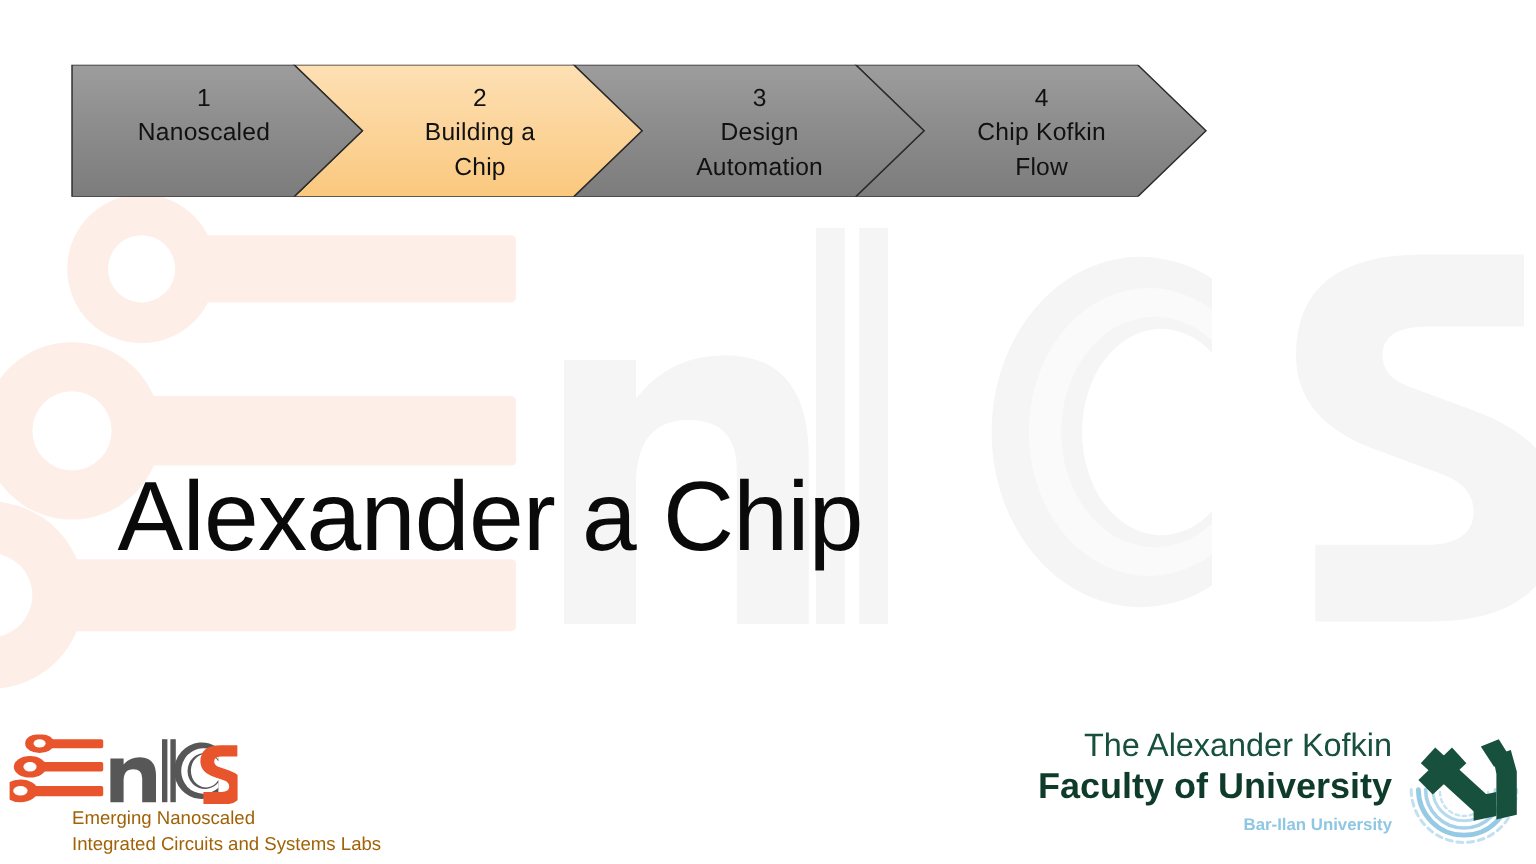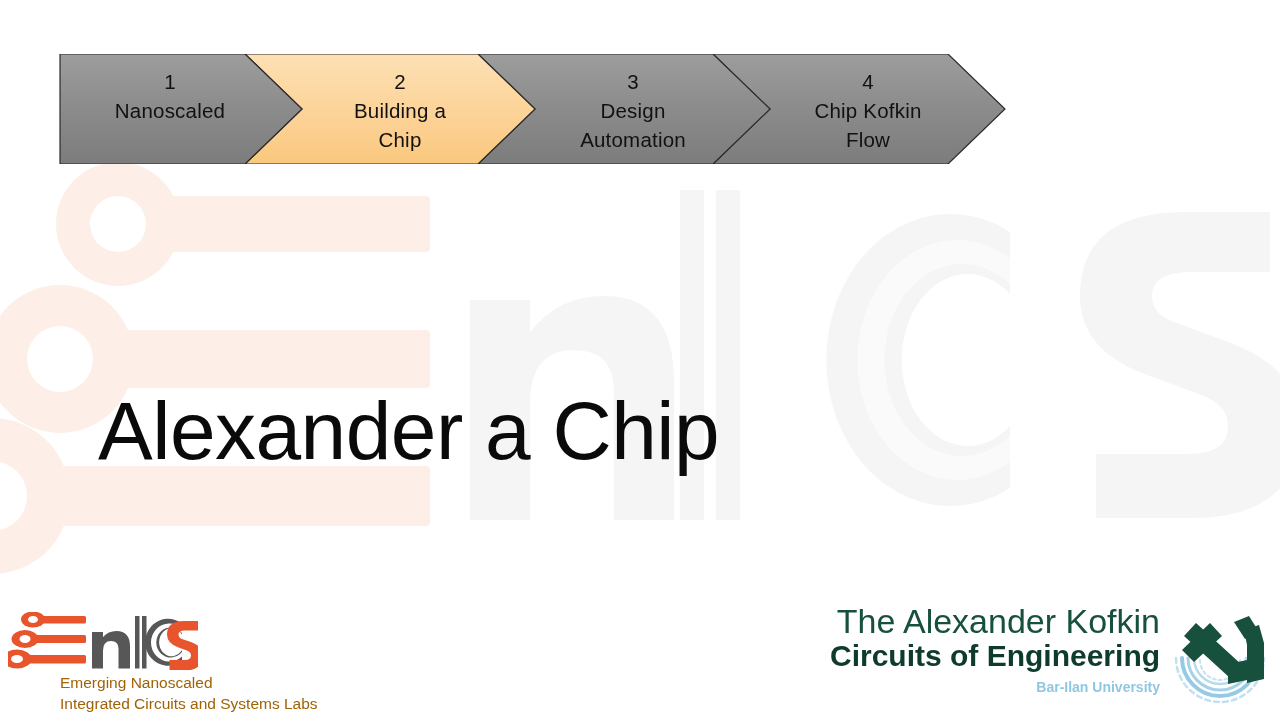--- a/index.html
+++ b/index.html
@@ -92,21 +92,21 @@
     height: 108px;
   }
   #biu-text {
     position: absolute;
     right: 112px;
     top: 0;
     text-align: right;
     width: 330px;
   }
   #biu-line1 {
-    font-size: 34px;
+    font-size: 27px;
     line-height: 34px;
     color: #17503c;
     font-weight: 400;
     font-family: "Liberation Sans", sans-serif;
     white-space: nowrap;
   }
   #biu-line2 {
     font-size: 30px;
     line-height: 36px;
     color: #0f3b2b;
@@ -247,21 +247,21 @@
 
     <div id="enics-tagline">
       <span class="tl-line">Emerging Nanoscaled</span>
       <span class="tl-line">Integrated Circuits and Systems Labs</span>
     </div>
   </div>
 
   <div id="biu-logo">
     <div id="biu-text">
       <div id="biu-line1">The Alexander Kofkin</div>
-      <div id="biu-line2">Circuits of Engineering</div>
+      <div id="biu-line2">Faculty of University</div>
       <div id="biu-line3">Bar-Ilan University</div>
     </div>
 
     <svg id="biu-mark" width="104" height="104" viewBox="0 0 104 104" xmlns="http://www.w3.org/2000/svg">
 
       <g fill="none" stroke="#8fc7e3" stroke-linecap="round">
         <path d="M14 52 a38 38 0 0 0 76 0" stroke-width="4" opacity="0.95"></path>
         <path d="M20 52 a32 32 0 0 0 64 0" stroke-width="3" opacity="0.8"></path>
         <path d="M26 52 a26 26 0 0 0 52 0" stroke-width="2.5" opacity="0.65"></path>
         <path d="M8 52 a44 44 0 0 0 88 0" stroke-width="2.5" opacity="0.55" stroke-dasharray="5 4"></path>

